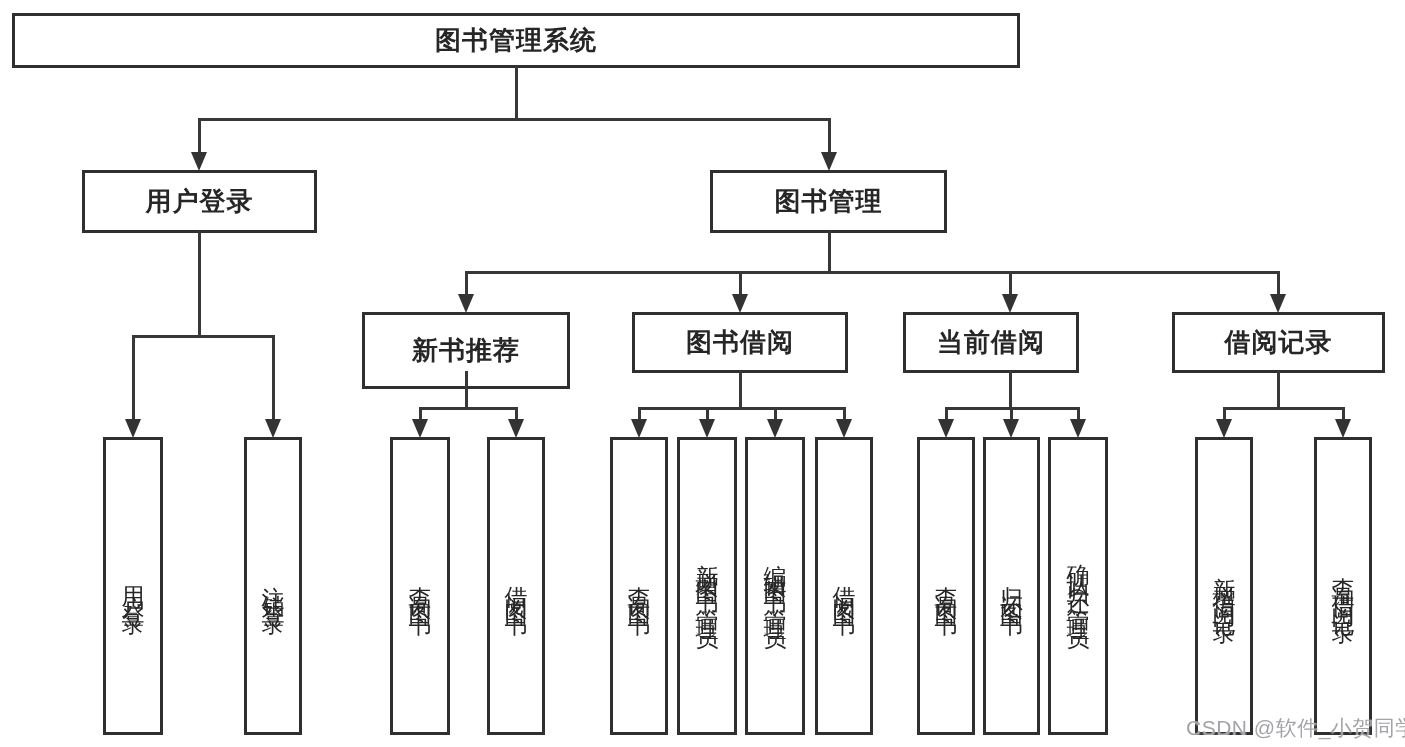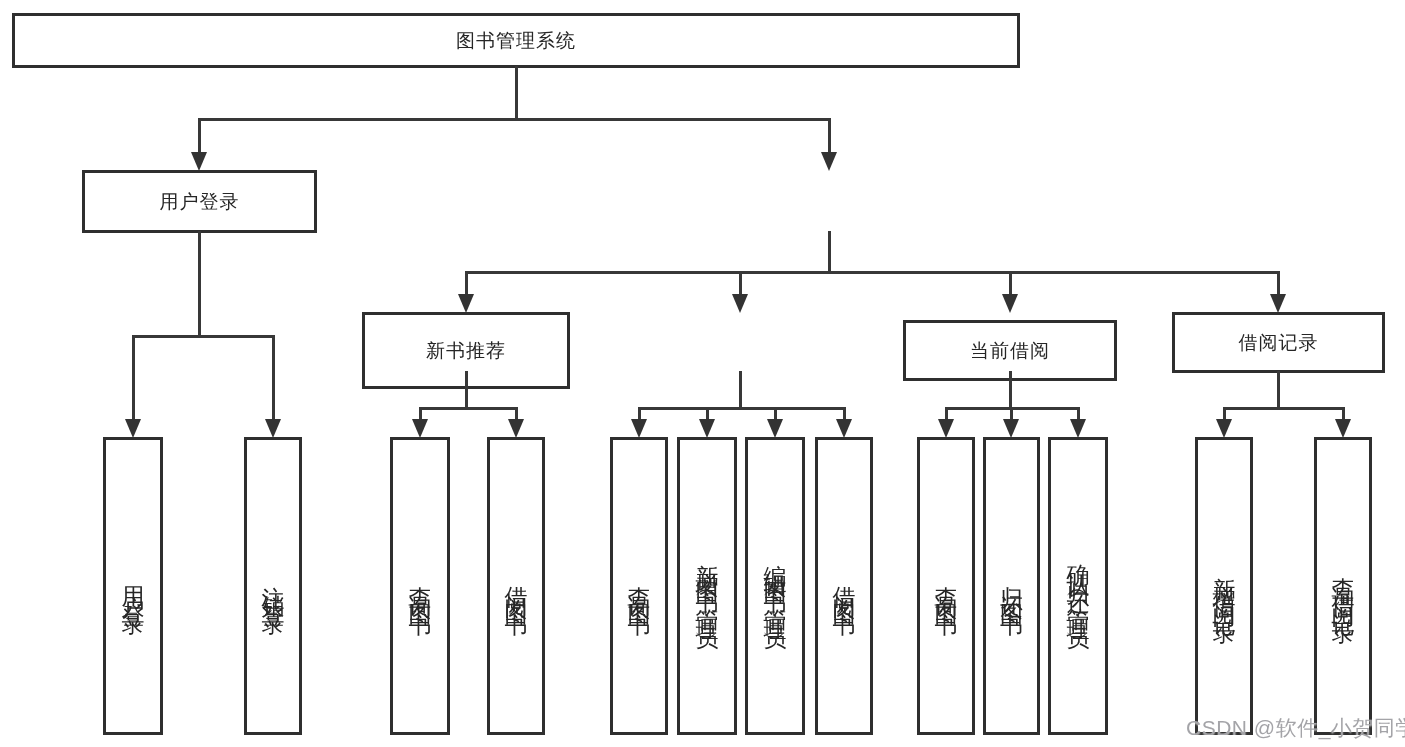--- a/index.html
+++ b/index.html
@@ -5,21 +5,21 @@
   html,body { margin:0; padding:0; background:#ffffff; }
   .canvas {
     position:relative; width:1405px; height:747px; background:#ffffff;
     font-family:"Liberation Sans","DejaVu Sans",sans-serif; overflow:hidden;
   }
   .box {
     position:absolute; box-sizing:border-box;
     border:3px solid #2f2f2f; background:#ffffff;
     display:flex; align-items:center; justify-content:center;
   }
-  .htext { font-size:19px; color:#262626; letter-spacing:1px; white-space:nowrap; }
+  .htext { font-size:26px; color:#262626; letter-spacing:1px; white-space:nowrap;font-weight:bold; }
   .leaf { top:437px; height:298px; }
   .vtext {
     writing-mode:vertical-rl; text-orientation:mixed;
     font-size:23px; letter-spacing:9px; line-height:1.25; color:#262626;
   }
   .hline { position:absolute; height:3px; background:#383838; }
   .vline { position:absolute; width:3px; background:#383838; }
   .arrow {
     position:absolute; width:0; height:0;
     border-left:8px solid transparent; border-right:8px solid transparent;
@@ -43,20 +43,23 @@
   <div class="vline" style="left:515px;top:66px;height:53px"></div>
   <div class="hline" style="left:198px;top:118px;width:633px"></div>
   <div class="vline" style="left:198px;top:118px;height:36px"></div>
   <div class="arrow" style="left:191px;top:152px"></div>
   <div class="vline" style="left:828px;top:118px;height:36px"></div>
   <div class="arrow" style="left:821px;top:152px"></div>
 
   <div class="box" style="left:82px;top:170px;width:235px;height:63px">
     <span class="htext">用户登录</span>
   </div>
+  <div class="box" style="left:710px;top:170px;width:237px;height:63px">
+    <span class="htext">图书管理</span>
+  </div>
 
   <div class="vline" style="left:198px;top:231px;height:106px"></div>
   <div class="hline" style="left:132px;top:335px;width:142px"></div>
   <div class="vline" style="left:132px;top:335px;height:84px"></div>
   <div class="arrow" style="left:125px;top:419px"></div>
   <div class="vline" style="left:272px;top:335px;height:84px"></div>
   <div class="arrow" style="left:265px;top:419px"></div>
 
   <div class="vline" style="left:828px;top:231px;height:42px"></div>
   <div class="hline" style="left:465px;top:271px;width:815px"></div>
@@ -65,21 +68,24 @@
   <div class="vline" style="left:739px;top:271px;height:25px"></div>
   <div class="arrow" style="left:732px;top:294px"></div>
   <div class="vline" style="left:1009px;top:271px;height:25px"></div>
   <div class="arrow" style="left:1002px;top:294px"></div>
   <div class="vline" style="left:1277px;top:271px;height:25px"></div>
   <div class="arrow" style="left:1270px;top:294px"></div>
 
   <div class="box" style="left:362px;top:312px;width:208px;height:77px">
     <span class="htext">新书推荐</span>
   </div>
-  <div class="box" style="left:903px;top:320px;width:214px;height:61px">
+  <div class="box" style="left:632px;top:312px;width:216px;height:61px">
+    <span class="htext">图书借阅</span>
+  </div>
+  <div class="box" style="left:903px;top:312px;width:176px;height:61px">
     <span class="htext">当前借阅</span>
   </div>
   <div class="box" style="left:1172px;top:312px;width:213px;height:61px">
     <span class="htext">借阅记录</span>
   </div>
 
   <div class="vline" style="left:465px;top:371px;height:38px"></div>
   <div class="hline" style="left:419px;top:407px;width:99px"></div>
   <div class="vline" style="left:419px;top:407px;height:14px"></div>
   <div class="arrow" style="left:412px;top:419px"></div>

